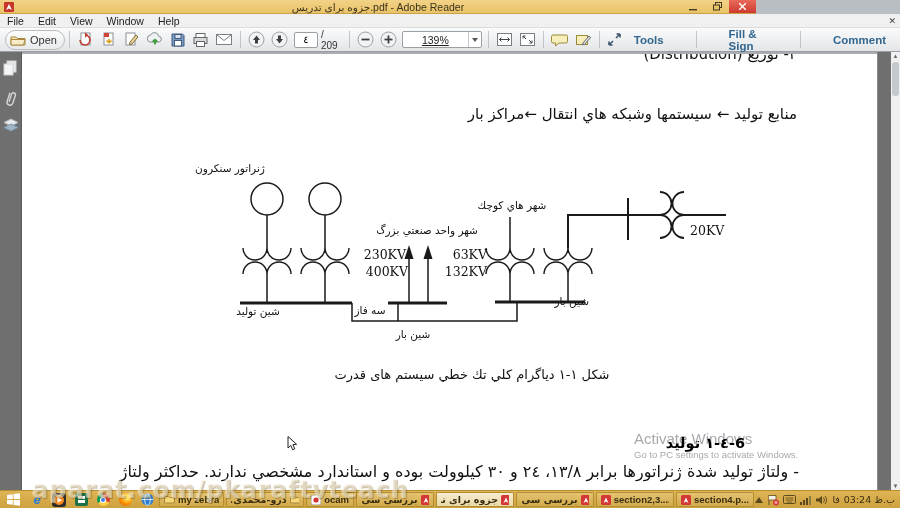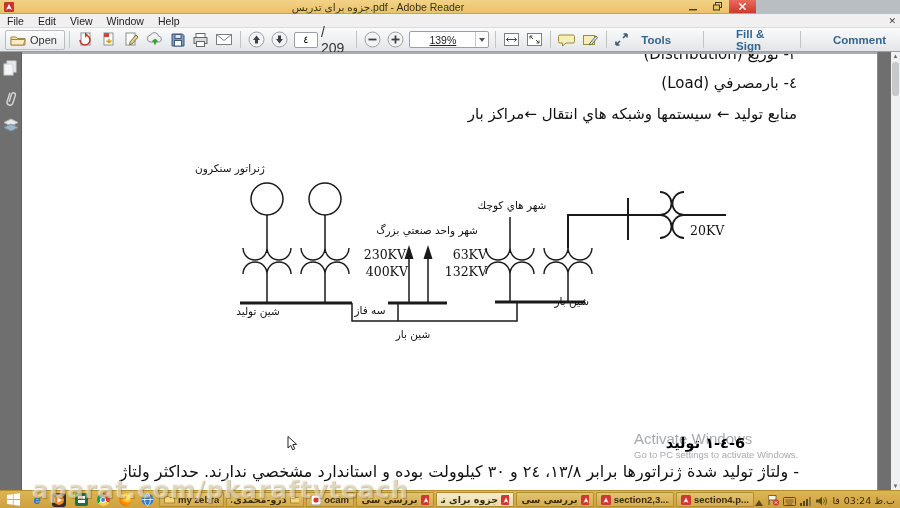--- a/index.html
+++ b/index.html
@@ -27,28 +27,28 @@
     border-bottom:1px solid #dcdcdc; display:flex; align-items:center; font-size:10.5px; color:#222; }
   #menubar .mitem { padding:0 7px; }
   #menubar .mclose { margin-left:auto; margin-right:4px; font-size:9px; color:#444; }
 
   
   #toolbar { left:0; top:28px; width:900px; height:24px;
     background:linear-gradient(#fafbfb,#e3e5e8); border-bottom:1px solid #9aa0a5;
     display:flex; align-items:center; padding:0 5px; }
   .sep { width:1px; height:17px; background:#c2c5c8; margin:0 4px; flex:0 0 1px; }
   .tbtn { height:20px; display:flex; align-items:center; justify-content:center;
-    padding:0 3px; border-radius:2px; flex:0 0 auto; }
+    padding:0 3px; border-radius:10px; flex:0 0 auto; }
   #open-btn { border:1px solid #b9bcc0; background:linear-gradient(#fdfdfd,#e8eaec);
     padding:0 7px 0 4px; gap:4px; font-size:11px; color:#333; }
   .roundbtn { width:17px; height:17px; }
   #page-input { width:24px; height:16px; font-size:10px; text-align:center;
     border:1px solid #9aa0a5; border-radius:2px; background:#fff; margin:0 3px;
     font-family:"DejaVu Sans", sans-serif; }
-  .pagetotal { font-size:14px; color:#333; margin-right:3px; }
+  .pagetotal { font-size:10px; color:#333; margin-right:3px; }
   #zoom-box { height:17px; border:1px solid #9aa0a5; border-radius:2px; background:#fff;
     display:flex; align-items:center; font-size:10.5px; color:#222; margin:0 2px; }
   #zoom-box .zval { padding:0 19px;text-decoration:underline; }
   #zoom-box .zdrop { width:13px; height:100%; border-left:1px solid #c5c8cb;
     display:flex; align-items:center; justify-content:center; }
   .caret-down { width:0; height:0; border-left:3px solid transparent;
     border-right:3px solid transparent; border-top:4px solid #555; }
   .tb-right { margin-left:auto; display:flex; align-items:center;gap:19px; }
   .tb-link { font-size:11.5px; color:#33678f; padding:0 9px; font-weight:bold; }
 
@@ -100,21 +100,21 @@
   .chrome i { width:6px; height:6px; border-radius:50%; background:#fff;
     display:flex; align-items:center; justify-content:center; }
   .chrome i b { width:4px; height:4px; border-radius:50%; background:#4285f4; display:block; }
   .firefox { width:13px; height:13px; border-radius:50%;
     background:radial-gradient(circle at 62% 32%, #ffe066 0 18%, #ff9500 52%, #e3670c 85%); }
   .tk-btn { height:15px; margin:0 1px; padding:0 4px; display:flex; align-items:center; gap:3px;
     background:linear-gradient(#e3c272,#d3ab4b); border:1px solid #b48d31; border-radius:1px;
     font-size:9.5px; color:#3a2e11; max-width:78px; white-space:nowrap; overflow:hidden;font-weight:bold; }
   .tk-btn.active { background:linear-gradient(#f6ecd0,#ead9a6); }
   .tk-btn .lbl { overflow:hidden; }
-  .tray { margin-left:auto; display:flex; align-items:flex-end; gap:4px; padding-right:5px;
+  .tray { margin-left:auto; display:flex; align-items:center; gap:4px; padding-right:5px;
     font-size:9.5px; color:#3a2e11; }
 
   
   #aparat-wm { left:32px; top:476px; z-index:60; font-weight:bold; font-size:24px;
     letter-spacing:1px; color:rgba(250,242,218,0.5);
     text-shadow:1px 1px 1px rgba(90,60,0,0.35), -1px -1px 1px rgba(255,255,255,0.3);
     font-family:"DejaVu Sans", sans-serif; }
   #cursor { left:287px; top:436px; z-index:70; }
 </style>
 </head>
@@ -310,21 +310,20 @@
     <span class="sic" style="top:66px">
       <svg width="16" height="14">
           <polygon points="8,1 15,4.5 8,8 1,4.5" fill="#e9eaeb" stroke="#b7babc"></polygon>
           <polygon points="8,6 15,9.5 8,13 1,9.5" fill="#9fb6c9" stroke="#7d98ad"></polygon>
         </svg>
     </span>
   </div>
 
   <div id="page" class="abs">
     <div class="doc-line" style="top:-9px">٣- توزيع (Distribution)</div>
-    <div class="doc-line" style="top:20px">٤- بارمصرفي (Load)</div>
     <div class="doc-line" style="top:51px">منابع توليد ← سيستمها وشبكه هاي انتقال ←مراكز بار</div>
 
     <svg id="diagram" viewBox="22 52 855 438">
       <g stroke-width="1.5">
 
         <circle cx="267" cy="197" r="16"></circle>
         <circle cx="325" cy="197" r="16"></circle>
         <path d="M267,213 V246 M325,213 V246"></path>
 
         <path d="M243,246 a12,12 0 0 0 24,0 a12,12 0 0 0 24,0 M243,272 a12,12 0 0 1 24,0 a12,12 0 0 1 24,0 M267,272 V301"></path>
@@ -353,20 +352,21 @@
       <text class="dlbl" x="589" y="303" text-anchor="start">شين بار</text>
       <text class="dlbl" x="427" y="232" text-anchor="middle">شهر واحد صنعتي بزرگ</text>
       <text class="dlbl" x="512" y="207" text-anchor="middle">شهر هاي كوچك</text>
       <text class="dkv" x="406" y="257" text-anchor="end">230KV</text>
       <text class="dkv" x="408" y="274" text-anchor="end">400KV</text>
       <text class="dkv" x="487" y="257" text-anchor="end">63KV</text>
       <text class="dkv" x="487" y="274" text-anchor="end">132KV</text>
       <text class="dkv" x="690" y="233" text-anchor="start">20KV</text>
     </svg>
 
+    <div id="doc-caption" class="fa">شكل ١-١ دياگرام كلي تك خطي سيستم هاى قدرت</div>
 
     <div id="activate-wm">
       <div class="l1">Activate Windows</div>
       <div class="l2">Go to PC settings to activate Windows.</div>
     </div>
     <div id="doc-heading" class="fa">6-٤-١ توليد</div>
     <div id="doc-body" class="fa">- ولتاژ توليد شدة ژنراتورها برابر ١٣/٨، ٢٤ و ٣٠ كيلوولت بوده و استاندارد مشخصي ندارند. حداكثر ولتاژ</div>
   </div>
 
   <div id="sidebar-r" class="abs"></div>

